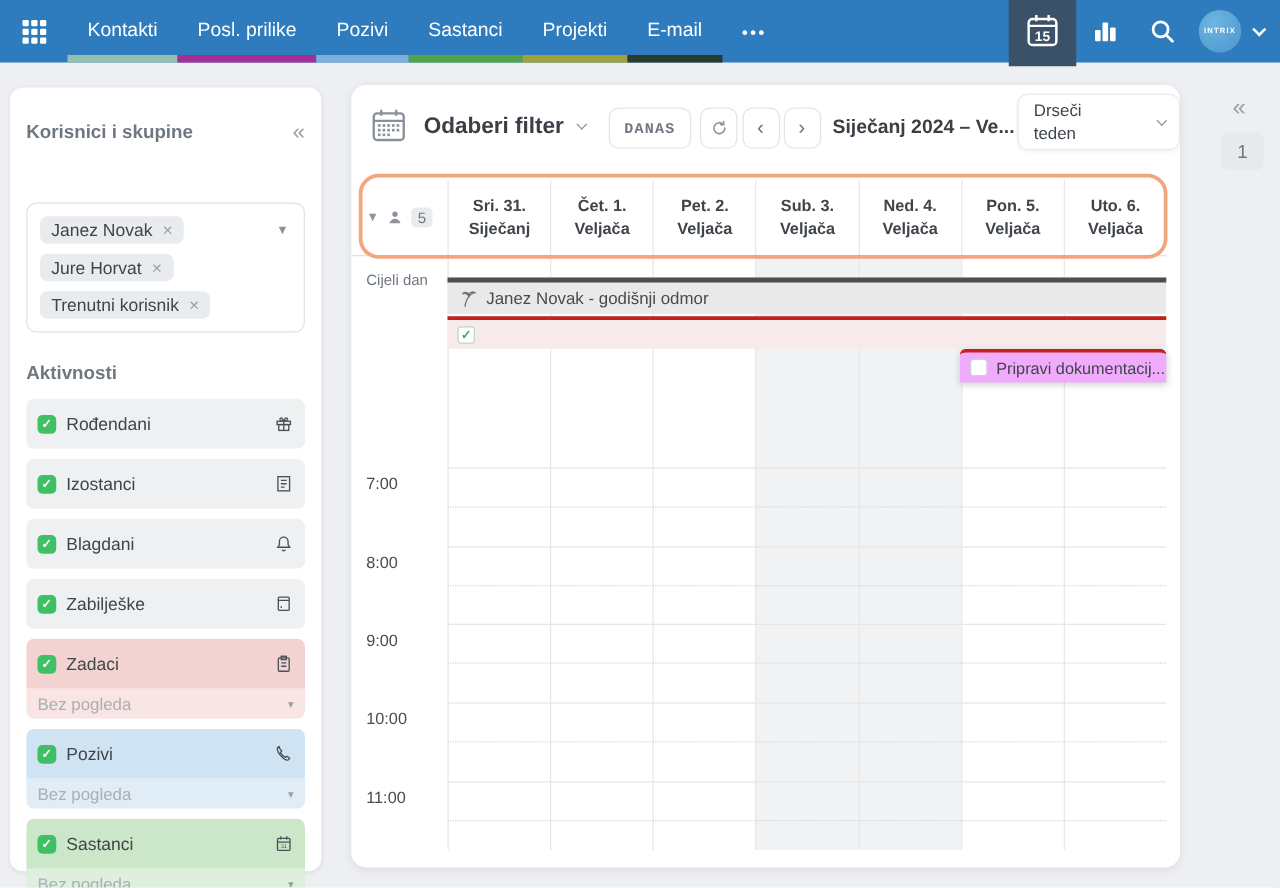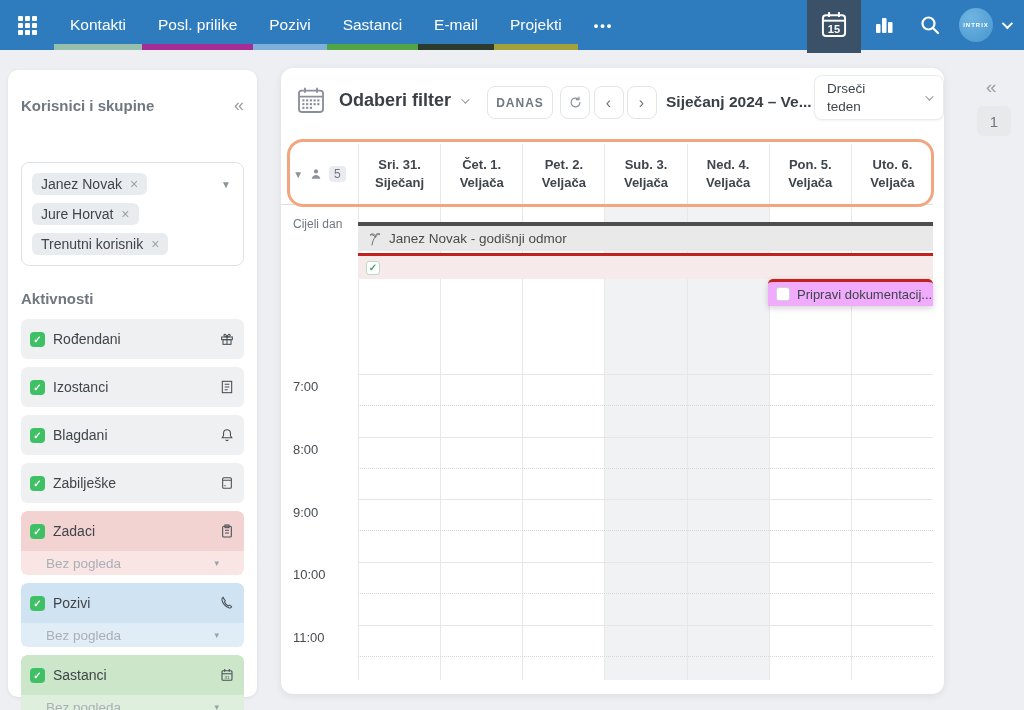--- a/index.html
+++ b/index.html
@@ -60,21 +60,21 @@
   .select-caret { position:absolute; right:12px; top:16px; color:#8d939a; font-size:10px; cursor:pointer; }
   .section-title { margin-top:24px; color:#6f7780; font-size:15px; font-weight:700; }
   .act-block { margin-top:8px; border-radius:6px; overflow:hidden; }
   .act-row {
     height:40px; display:flex; align-items:center; padding:0 9px; gap:8px; border-radius:6px;
     font-size:14px; color:#3f454b; cursor:pointer;
   }
   .act-block .act-row { border-radius:6px 6px 0 0; }
   .act-sub {
     height:24px; display:flex; align-items:center; justify-content:space-between;
-    padding:0 25px; font-size:13.5px; color:#a9afb5; border-radius:0 0 6px 6px; cursor:pointer;
+    padding:0 9px; font-size:13.5px; color:#a9afb5; border-radius:0 0 6px 6px; cursor:pointer;
   }
   .act-sub .tri { color:#9aa0a6; font-size:9px; }
   .bg-gray { background:#eef0f2; }
   .bg-red { background:#f2d3d2; } .bg-red-sub { background:#f8e5e4; }
   .bg-blue { background:#cfe3f2; } .bg-blue-sub { background:#e0edf6; }
   .bg-green { background:#cbe6c9; } .bg-green-sub { background:#def0dd; }
   .cb { flex:0 0 15px; width:15px; height:15px; border-radius:4px; background:#3fc065; display:flex; align-items:center; justify-content:center; }
   .cb::after { content:"✓"; color:#fff; font-size:10px; font-weight:700; }
   .act-label { flex:1; }
   .act-icon { color:#4a5056; display:flex; }
@@ -90,21 +90,21 @@
   
   .main-card {
     position:absolute; left:281px; top:68px; width:663px; height:626px;
     background:#fff; border-radius:12px; box-shadow:0 2px 8px rgba(0,0,0,0.08); overflow:hidden;
   }
   .tb-cal-icon { position:absolute; left:14px; top:16px; color:#8a9099; }
   .filter-label { position:absolute; left:58px; top:22px; font-size:18px; font-weight:700; color:#3a4046; display:flex; align-items:center; gap:10px; cursor:pointer; }
   .tb-btn {
     position:absolute; top:18px; height:33px; background:#fff; border:1px solid #e2e5e8; border-radius:8px;
     display:flex; align-items:center; justify-content:center; color:#6f7780; cursor:pointer;
-    font-size:12px; font-weight:700; letter-spacing:1px; font-family:Liberation Sans, sans-serif;
+    font-size:12px; font-weight:700; letter-spacing:1px; font-family:Liberation Mono, monospace;
   }
   .btn-danas { left:206px; width:66px; }
   .btn-refresh { left:279px; width:30px; color:#8d939a; }
   .btn-prev { left:313px; width:30px; font-size:16px; font-weight:400; }
   .btn-next { left:346px; width:30px; font-size:16px; font-weight:400; }
   .range-title { position:absolute; left:385px; top:25px; font-size:15.5px; font-weight:700; color:#3a4046; white-space:nowrap; }
   .view-select {
     position:absolute; left:533px; top:7px; width:130px; height:45px;
     border:1px solid #e8eaec; border-radius:8px; background:#fff; box-shadow:0 1px 3px rgba(0,0,0,0.05);
     display:flex; align-items:center; justify-content:space-between; padding:0 12px; cursor:pointer;
@@ -185,26 +185,26 @@
     </div>
     <div class="nav-item">
       <span>Pozivi</span>
       <span class="nav-underline" style="background: rgb(127, 176, 217);"></span>
     </div>
     <div class="nav-item">
       <span>Sastanci</span>
       <span class="nav-underline" style="background: rgb(82, 165, 70);"></span>
     </div>
     <div class="nav-item">
+      <span>Projekti</span>
+      <span class="nav-underline" style="background: rgb(163, 161, 57);"></span>
+    </div>
+    <div class="nav-item">
       <span>E-mail</span>
       <span class="nav-underline" style="background: rgb(44, 59, 45);"></span>
-    </div>
-    <div class="nav-item">
-      <span>Projekti</span>
-      <span class="nav-underline" style="background: rgb(163, 161, 57);"></span>
     </div>
     <div class="nav-item more">
       <span>•••</span>
     </div>
   </nav>
   <div class="nav-right">
     <div class="cal15-box">
       <span>
         <svg width="30" height="32" viewBox="0 0 24 26" fill="none" stroke="#fff" stroke-width="1.6">
           <rect x="3" y="5" width="18" height="17" rx="2.5"></rect>

